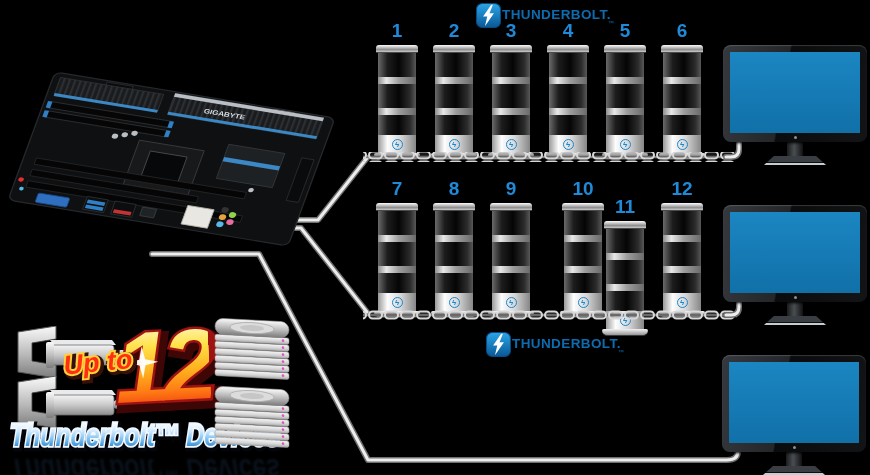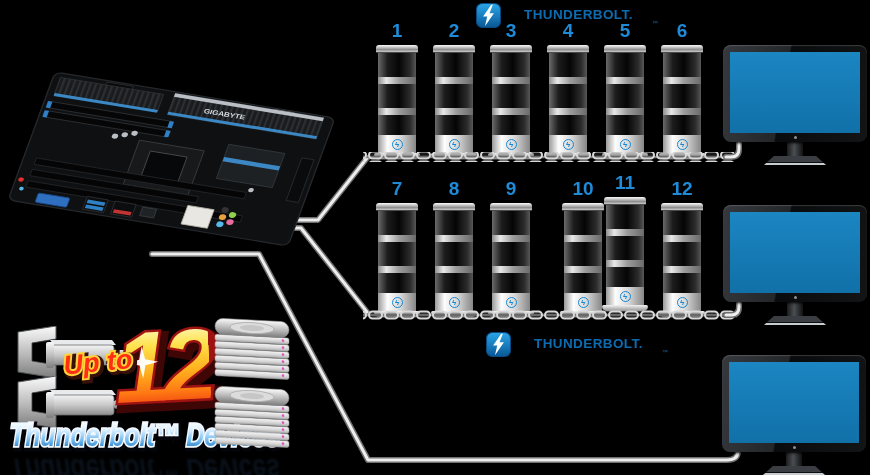--- a/index.html
+++ b/index.html
@@ -2,21 +2,21 @@
 <html><head>
 <meta charset="utf-8">
 <style>
   html,body{margin:0;padding:0;background:#000;}
   #stage{position:relative;width:870px;height:475px;background:#000;overflow:hidden;
          font-family:"Liberation Sans",sans-serif;}
   svg{display:block}
   .abs{position:absolute;}
 
   
-  .tb-logo{position:absolute;display:flex;align-items:center;gap:23px;height:26px;}
+  .tb-logo{position:absolute;display:flex;align-items:center;gap:1px;height:26px;}
   .tb-word{font-weight:700;font-size:13.5px;letter-spacing:.4px;color:#0d6cb0;line-height:26px;}
   .tb-tm{font-size:6px;color:#0d6cb0;align-self:flex-end;margin-left:-4px;margin-bottom:2px;}
 
   
   .device{position:absolute;width:46px;display:flex;flex-direction:column;align-items:center;}
   .dev-num{height:25px;font-weight:700;font-size:19px;color:#1e8ad8;display:flex;align-items:flex-start;justify-content:center;}
   .tower{width:38px;display:flex;flex-direction:column;align-items:center;}
   .rim{width:42px;height:8px;background:linear-gradient(180deg,#fbfbfb,#8f8f8f 65%,#c9c9c9);border-radius:3px 3px 1px 1px;border-bottom:1px solid #4a4a4a;box-sizing:border-box;}
   .seg{width:38px;height:24px;background:linear-gradient(90deg,#6a6a6a,#1d1d1d 25%,#050505 55%,#2c2c2c 85%,#585858);}
   .seg.last{height:20px;}
@@ -316,21 +316,21 @@
         <div class="band"></div>
         <div class="seg"></div>
         <div class="band"></div>
         <div class="seg last"></div>
       <div class="silver">
           <span class="tb-drop">ϟ</span>
         </div>
       <div class="foot"></div>
     </div>
   </div>
-  <div class="device" style="left:602px;top:172px">
+  <div class="device" style="left:602px;top:196px">
     <div class="dev-num">11</div>
     <div class="tower">
       <div class="rim"></div>
         <div class="seg"></div>
         <div class="band"></div>
         <div class="seg"></div>
         <div class="band"></div>
         <div class="seg last"></div>
       <div class="silver">
           <span class="tb-drop">ϟ</span>

